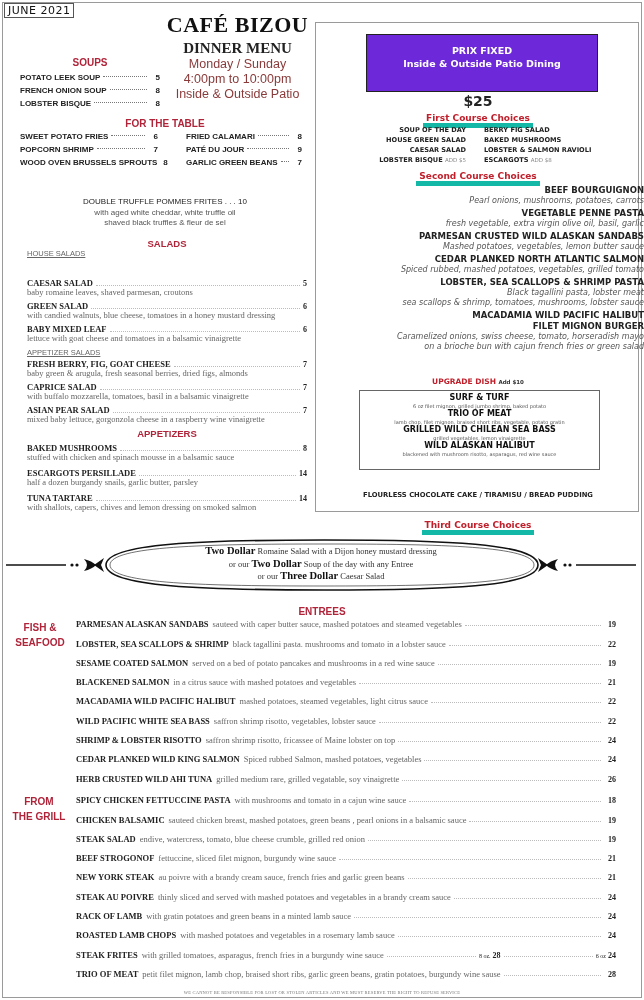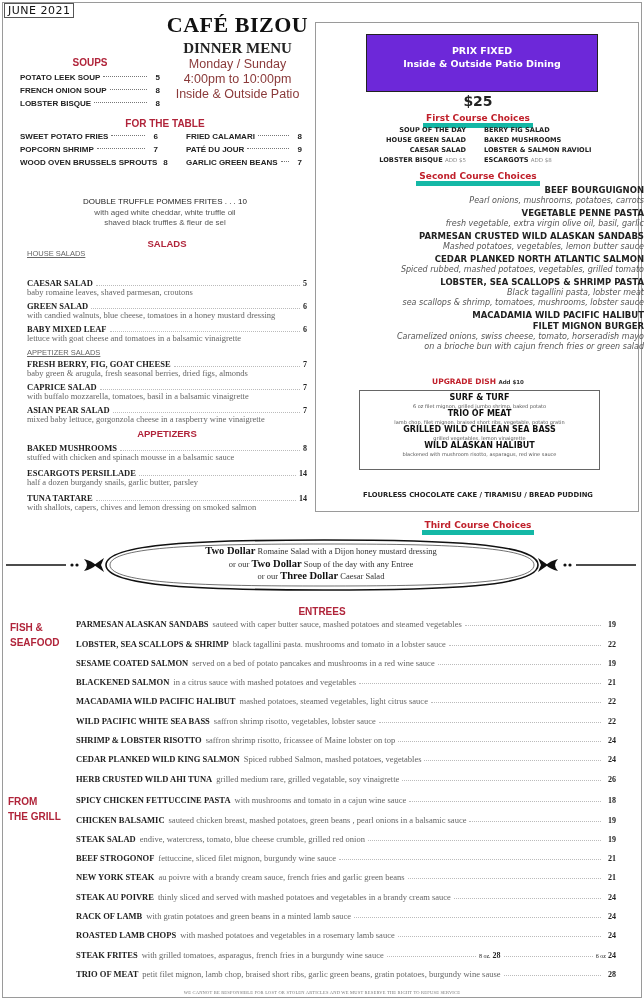--- a/index.html
+++ b/index.html
@@ -45,21 +45,21 @@
   .upgrade-head .a { color: #333; font-size: 5.5px; font-weight: bold; }
   .upgrade-box { left: 43px; top: 367px; width: 241px; height: 80px; border: 1px solid #666; text-align: center; padding-top: 2px; font-family: "DejaVu Sans", sans-serif; }
   .upgrade-box .nm { font-weight: bold; font-size: 8px; color: #111; line-height: 9.5px; }
   .upgrade-box .ds { font-size: 5px; color: #555; line-height: 6.5px; }
   .third-head { left: 0; top: 453px; width: 324px; margin-top: 44px; }
   .third-items { left: 0; top: 468px; width: 324px; text-align: center; font-family: "DejaVu Sans", sans-serif; font-weight: bold; font-size: 6.8px; color: #222; }
   .cartouche { left: 6px; top: 535px; width: 630px; height: 60px; }
   .cart-text { position: absolute; left: 165px; top: 10px; width: 300px; text-align: center; font-family: "Liberation Serif", serif; font-size: 8.5px; color: #333; line-height: 12.5px; }
   .cart-text b { font-size: 10.5px; color: #111; }
   .entrees-head { left: 0; top: 606px; width: 644px; }
-  .cat-label { color: #b0243a; font-weight: bold; font-size: 10px; text-align: left; line-height: 15px; }
+  .cat-label { color: #b0243a; font-weight: bold; font-size: 10px; text-align: center; line-height: 15px; }
   .entree-list { left: 76px; width: 540px; }
   .entree { display: flex; align-items: flex-end; height: 19.3px; font-family: "Liberation Serif", serif; }
   .entree .nm { font-weight: bold; font-size: 8.5px; color: #222; white-space: nowrap; }
   .entree .ds { font-size: 8.5px; color: #666; white-space: nowrap; margin-left: 4px; text-align: right; }
   .entree .dots { flex: 1; border-bottom: 1px dotted #bbb; margin: 0 3px 3px; }
   .entree .pr { font-weight: bold; font-size: 8px; width: 12px; text-align: right; }
   .entree .sz { font-size: 6px; font-weight: normal; }
   .footer-note { left: 0; top: 990px; width: 644px; text-align: center; font-family: "Liberation Serif", serif; font-size: 4.5px; color: #777; letter-spacing: 0.2px; }
 </style>
 </head>

